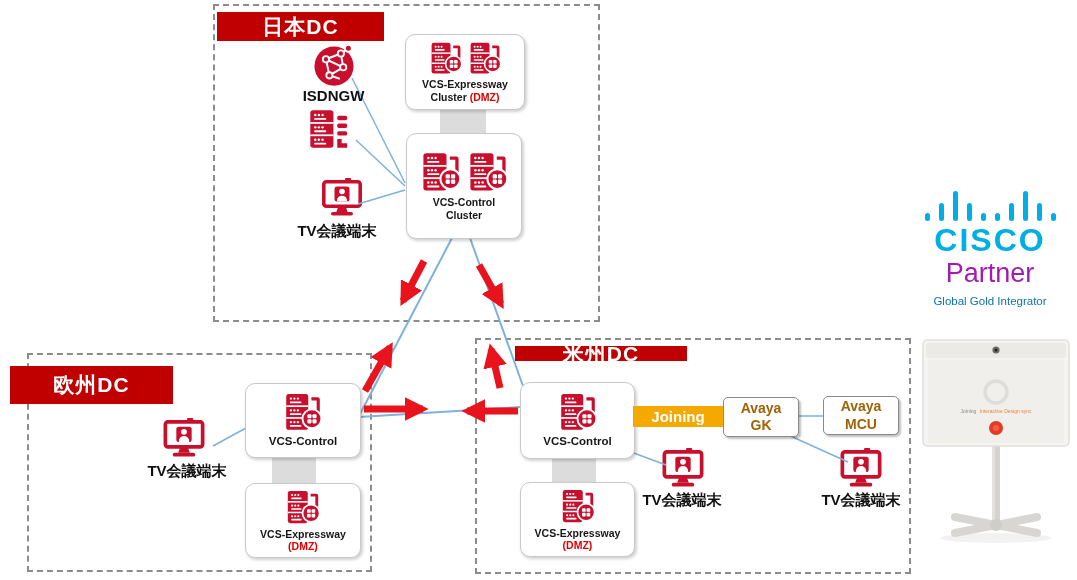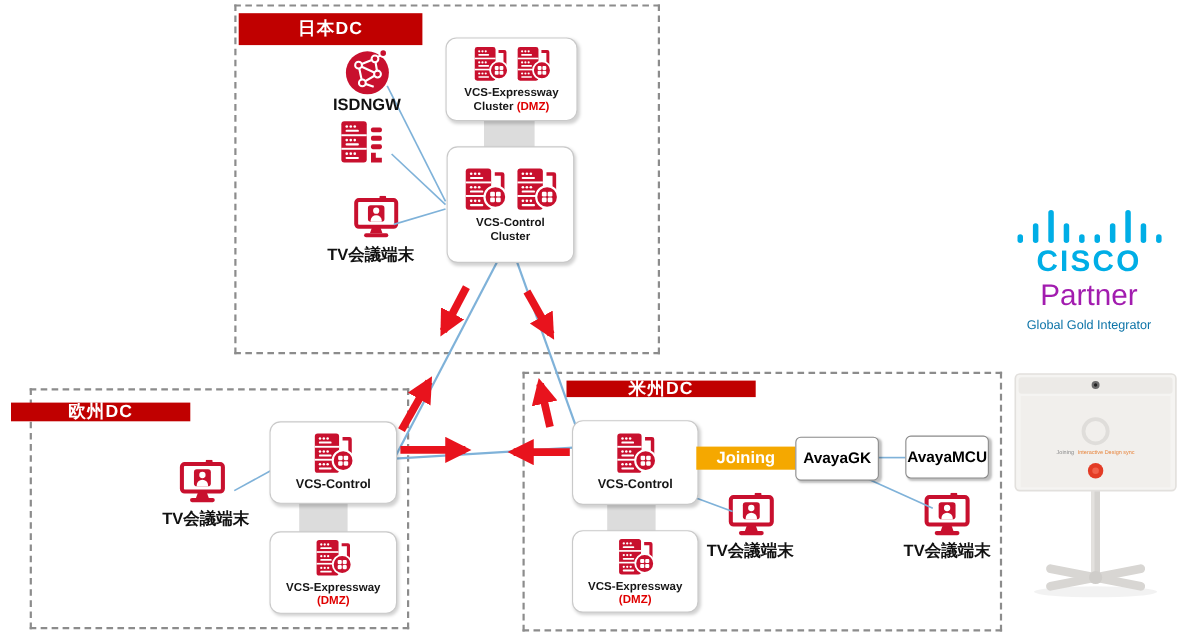--- a/index.html
+++ b/index.html
@@ -1,41 +1,41 @@
 <!DOCTYPE html>
 <html><head>
 <meta charset="utf-8">
 <style>
   html,body{margin:0;padding:0;background:#ffffff;}
   #canvas{position:relative;width:1077px;height:580px;background:#fff;overflow:hidden;
           font-family:"Liberation Sans","DejaVu Sans",sans-serif;}
   .abs{position:absolute;}
   .dc-region{position:absolute;border:2px dashed #8c8c8c;background:transparent;z-index:0;}
-  .dc-label{position:absolute;background:#C00000;color:#fff;font-weight:bold;font-size:16px;
+  .dc-label{position:absolute;background:#C00000;color:#fff;font-weight:bold;font-size:21px;
             display:flex;align-items:center;justify-content:center;z-index:3;letter-spacing:1px;}
   .node-box{position:absolute;background:#fff;border:1.5px solid #c9c9c9;border-radius:10px;
             box-shadow:1.5px 2px 3px rgba(0,0,0,.18);z-index:2;display:flex;flex-direction:column;
             align-items:center;justify-content:center;}
   .icon-row{display:flex;gap:3px;align-items:center;justify-content:center;}
   .node-title{font-size:10.5px;font-weight:bold;color:#161616;text-align:center;line-height:1.18;margin-top:1px;}
   .node-title .dmz{color:#E00000;}
   .icon{display:block;}
   .icon svg{display:block;width:100%;height:100%;}
   .icon-label{position:absolute;font-size:15px;font-weight:bold;color:#111;text-align:center;z-index:2;white-space:nowrap;}
   .avaya-box{position:absolute;background:#fff;border:1.5px solid #8a8a8a;border-radius:5px;
-             box-shadow:2px 2px 2px rgba(0,0,0,.25);z-index:2;display:flex;flex-direction:row;
-             align-items:center;justify-content:center;font-size:14px;font-weight:bold;color:#000000;line-height:1.25;}
+             box-shadow:2px 2px 2px rgba(0,0,0,.25);z-index:2;display:flex;flex-direction:column;
+             align-items:center;justify-content:center;font-size:14px;font-weight:bold;color:#a16207;line-height:1.25;}
   .neighbor{position:absolute;background:#F5A800;color:#fff;font-weight:bold;font-size:15px;
             display:flex;align-items:center;justify-content:center;z-index:2;}
   #lines{position:absolute;left:0;top:0;z-index:1;pointer-events:none;}
   
   .brand{position:absolute;left:905px;top:190px;width:170px;text-align:center;z-index:2;}
   .bars{display:flex;align-items:flex-end;justify-content:center;gap:9px;height:31px;}
   .bars i{display:block;width:5px;background:#00AEE6;border-radius:2.5px;}
-  .cisco-word{color:#00AEE6;font-size:27px;font-weight:800;letter-spacing:2px;text-transform:uppercase;margin-top:3px;line-height:1;}
+  .cisco-word{color:#00AEE6;font-size:32px;font-weight:800;letter-spacing:2px;text-transform:uppercase;margin-top:3px;line-height:1;}
   .partner-word{color:#a21caf;font-size:27px;font-weight:400;margin-top:4px;line-height:1;}
   .tier-word{color:#0D74A8;font-size:11.5px;font-weight:normal;margin-top:9px;line-height:1;}
 </style>
 </head>
 <body>
 
 <div id="canvas">
 
   <svg id="lines" width="1077" height="580" viewBox="0 0 1077 580">
     <defs>
@@ -268,21 +268,21 @@
           </svg>
         </span>
     </div>
     <div class="node-title">
       <span>VCS-Control</span><br>
       <span>Cluster</span>
     </div>
   </div>
 
   <div class="dc-region" style="left:27px;top:353px;width:341px;height:215px;"></div>
-  <div class="dc-label" style="left:10px;top:366px;width:163px;height:17px;">
+  <div class="dc-label" style="left:10px;top:366px;width:163px;height:38px;">
     <span>欧州DC</span>
   </div>
 
   <span class="icon abs" style="left:161px;top:418px;width:46px;height:43px;">
       <svg viewBox="0 0 44 42" xmlns="http://www.w3.org/2000/svg">
     <rect x="25" y="0" width="6" height="5" rx="1" fill="#C8102E"></rect>
     <rect x="3.8" y="3.8" width="36.4" height="24.4" rx="2.5" fill="#fff" stroke="#C8102E" stroke-width="3.6"></rect>
     <rect x="14.5" y="8.5" width="15" height="15" rx="2.5" fill="#C8102E"></rect>
     <circle cx="22" cy="13.5" r="2.8" fill="#fff"></circle>
     <path d="M17 23.5 v-1.2 a5 4.6 0 0 1 10 0 v1.2 z" fill="#fff"></path>

